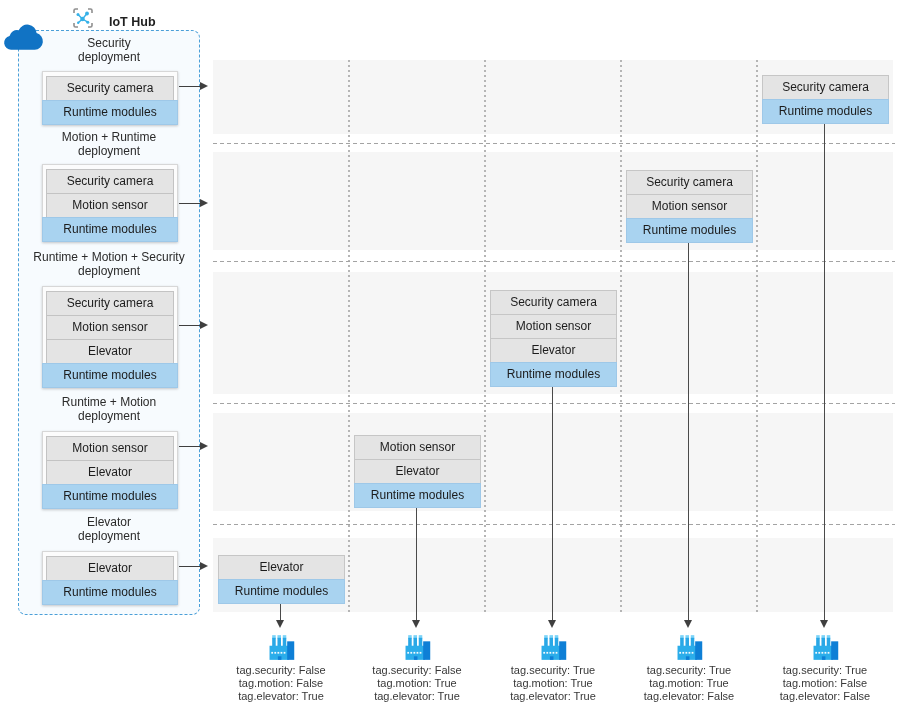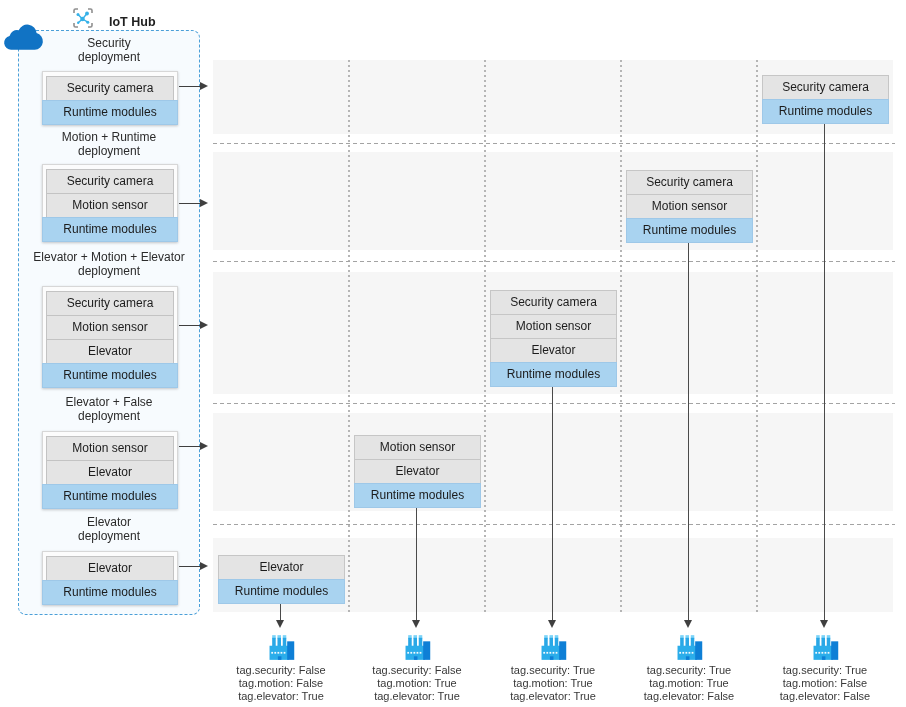--- a/index.html
+++ b/index.html
@@ -114,32 +114,32 @@
     <div>Motion + Runtime</div>
     <div>deployment</div>
   </div>
   <div class="wrap" style="top:164px;height:78px">
     <div class="mod gray" style="top:4px">Security camera</div>
     <div class="mod gray" style="top:28px">Motion sensor</div>
     <div class="mod blue" style="top:52px">Runtime modules</div>
   </div>
 
   <div class="dep-title" style="top:251px">
-    <div>Elevator + Motion + Elevator</div>
+    <div>Runtime + Motion + Security</div>
     <div>deployment</div>
   </div>
   <div class="wrap" style="top:286px;height:102px">
     <div class="mod gray" style="top:4px">Security camera</div>
     <div class="mod gray" style="top:28px">Motion sensor</div>
     <div class="mod gray" style="top:52px">Elevator</div>
     <div class="mod blue" style="top:76px">Runtime modules</div>
   </div>
 
   <div class="dep-title" style="top:396px">
-    <div>Elevator + False</div>
+    <div>Runtime + Motion</div>
     <div>deployment</div>
   </div>
   <div class="wrap" style="top:431px;height:78px">
     <div class="mod gray" style="top:4px">Motion sensor</div>
     <div class="mod gray" style="top:28px">Elevator</div>
     <div class="mod blue" style="top:52px">Runtime modules</div>
   </div>
 
   <div class="dep-title" style="top:516px">
     <div>Elevator</div>

